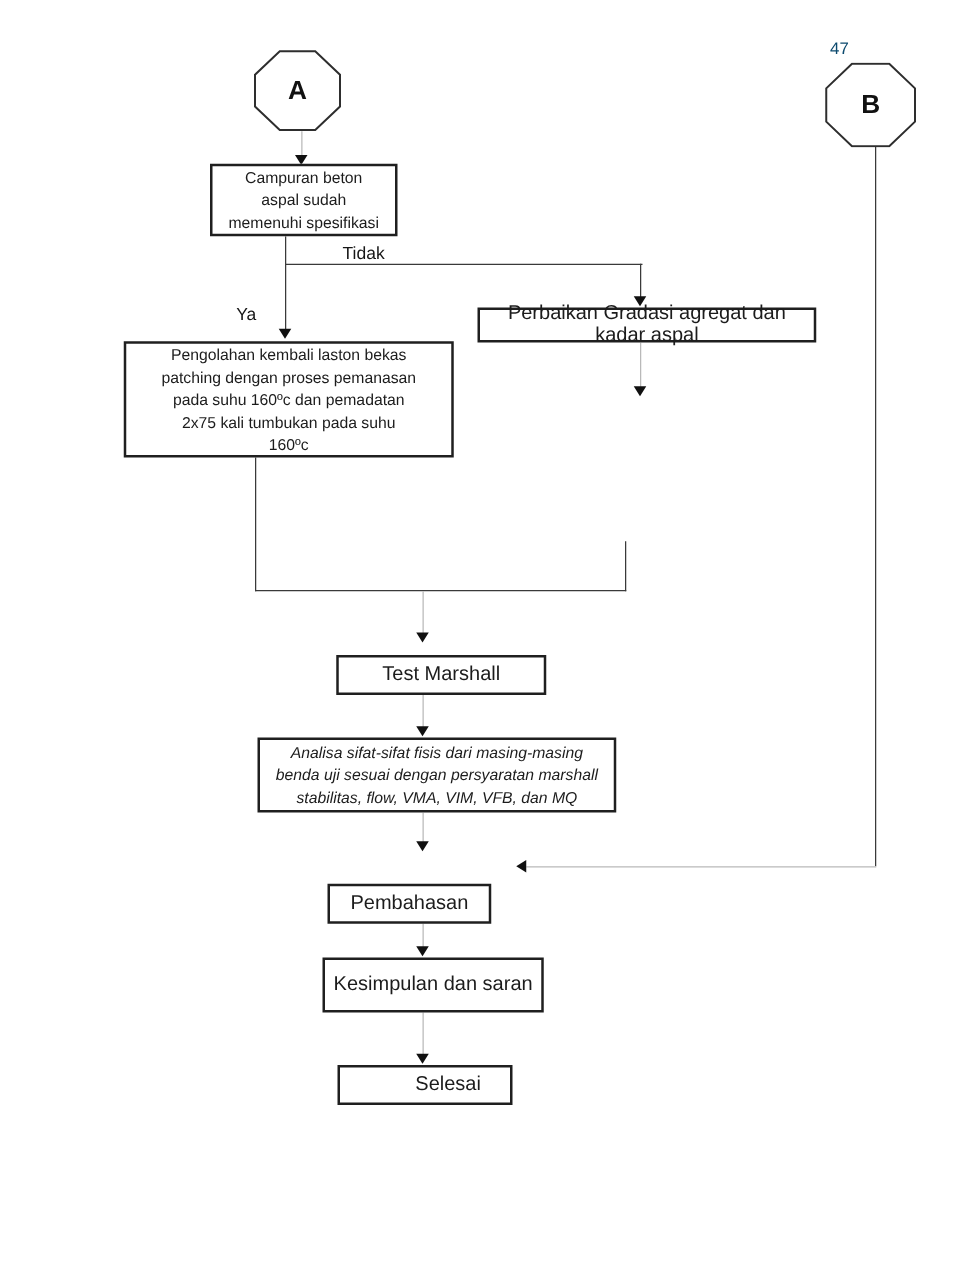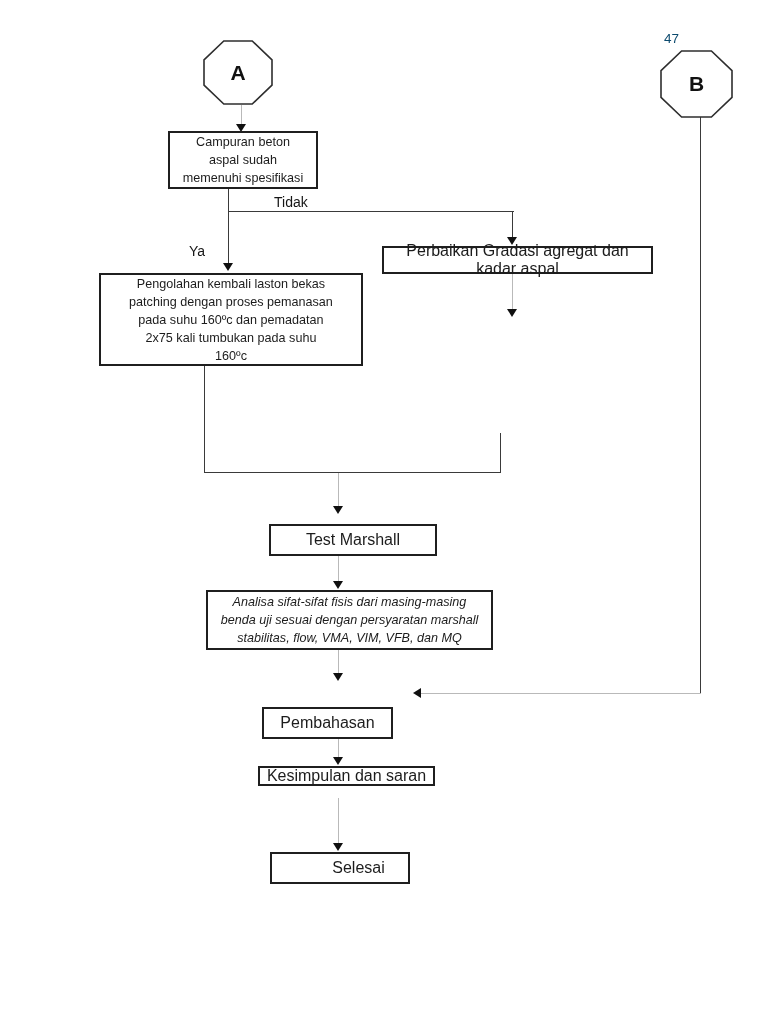--- a/index.html
+++ b/index.html
@@ -135,17 +135,17 @@
 
 
   <div class="node single" style="left:269px;top:524px;width:168px;height:32px;text-align:right;">Test Marshall</div>
 
   <div class="node" style="left:206px;top:590px;width:287px;height:60px;font-style:italic;">Analisa sifat-sifat fisis dari masing-masing
 benda uji sesuai dengan persyaratan marshall
 stabilitas, flow, VMA, VIM, VFB, dan MQ</div>
 
   <div class="node single" style="left:262px;top:682px;width:131px;height:32px;margin-top:25px;">Pembahasan</div>
 
-  <div class="node single" style="left:258px;top:766px;width:177px;height:20px;">Kesimpulan dan saran</div>
+  <div class="node single" style="left:258px;top:766px;width:177px;height:44px;">Kesimpulan dan saran</div>
 
   <div class="node single" style="left:270px;top:852px;width:140px;height:32px;padding-left:40px;">Selesai</div>
 
 </div>
 
 </body></html>

